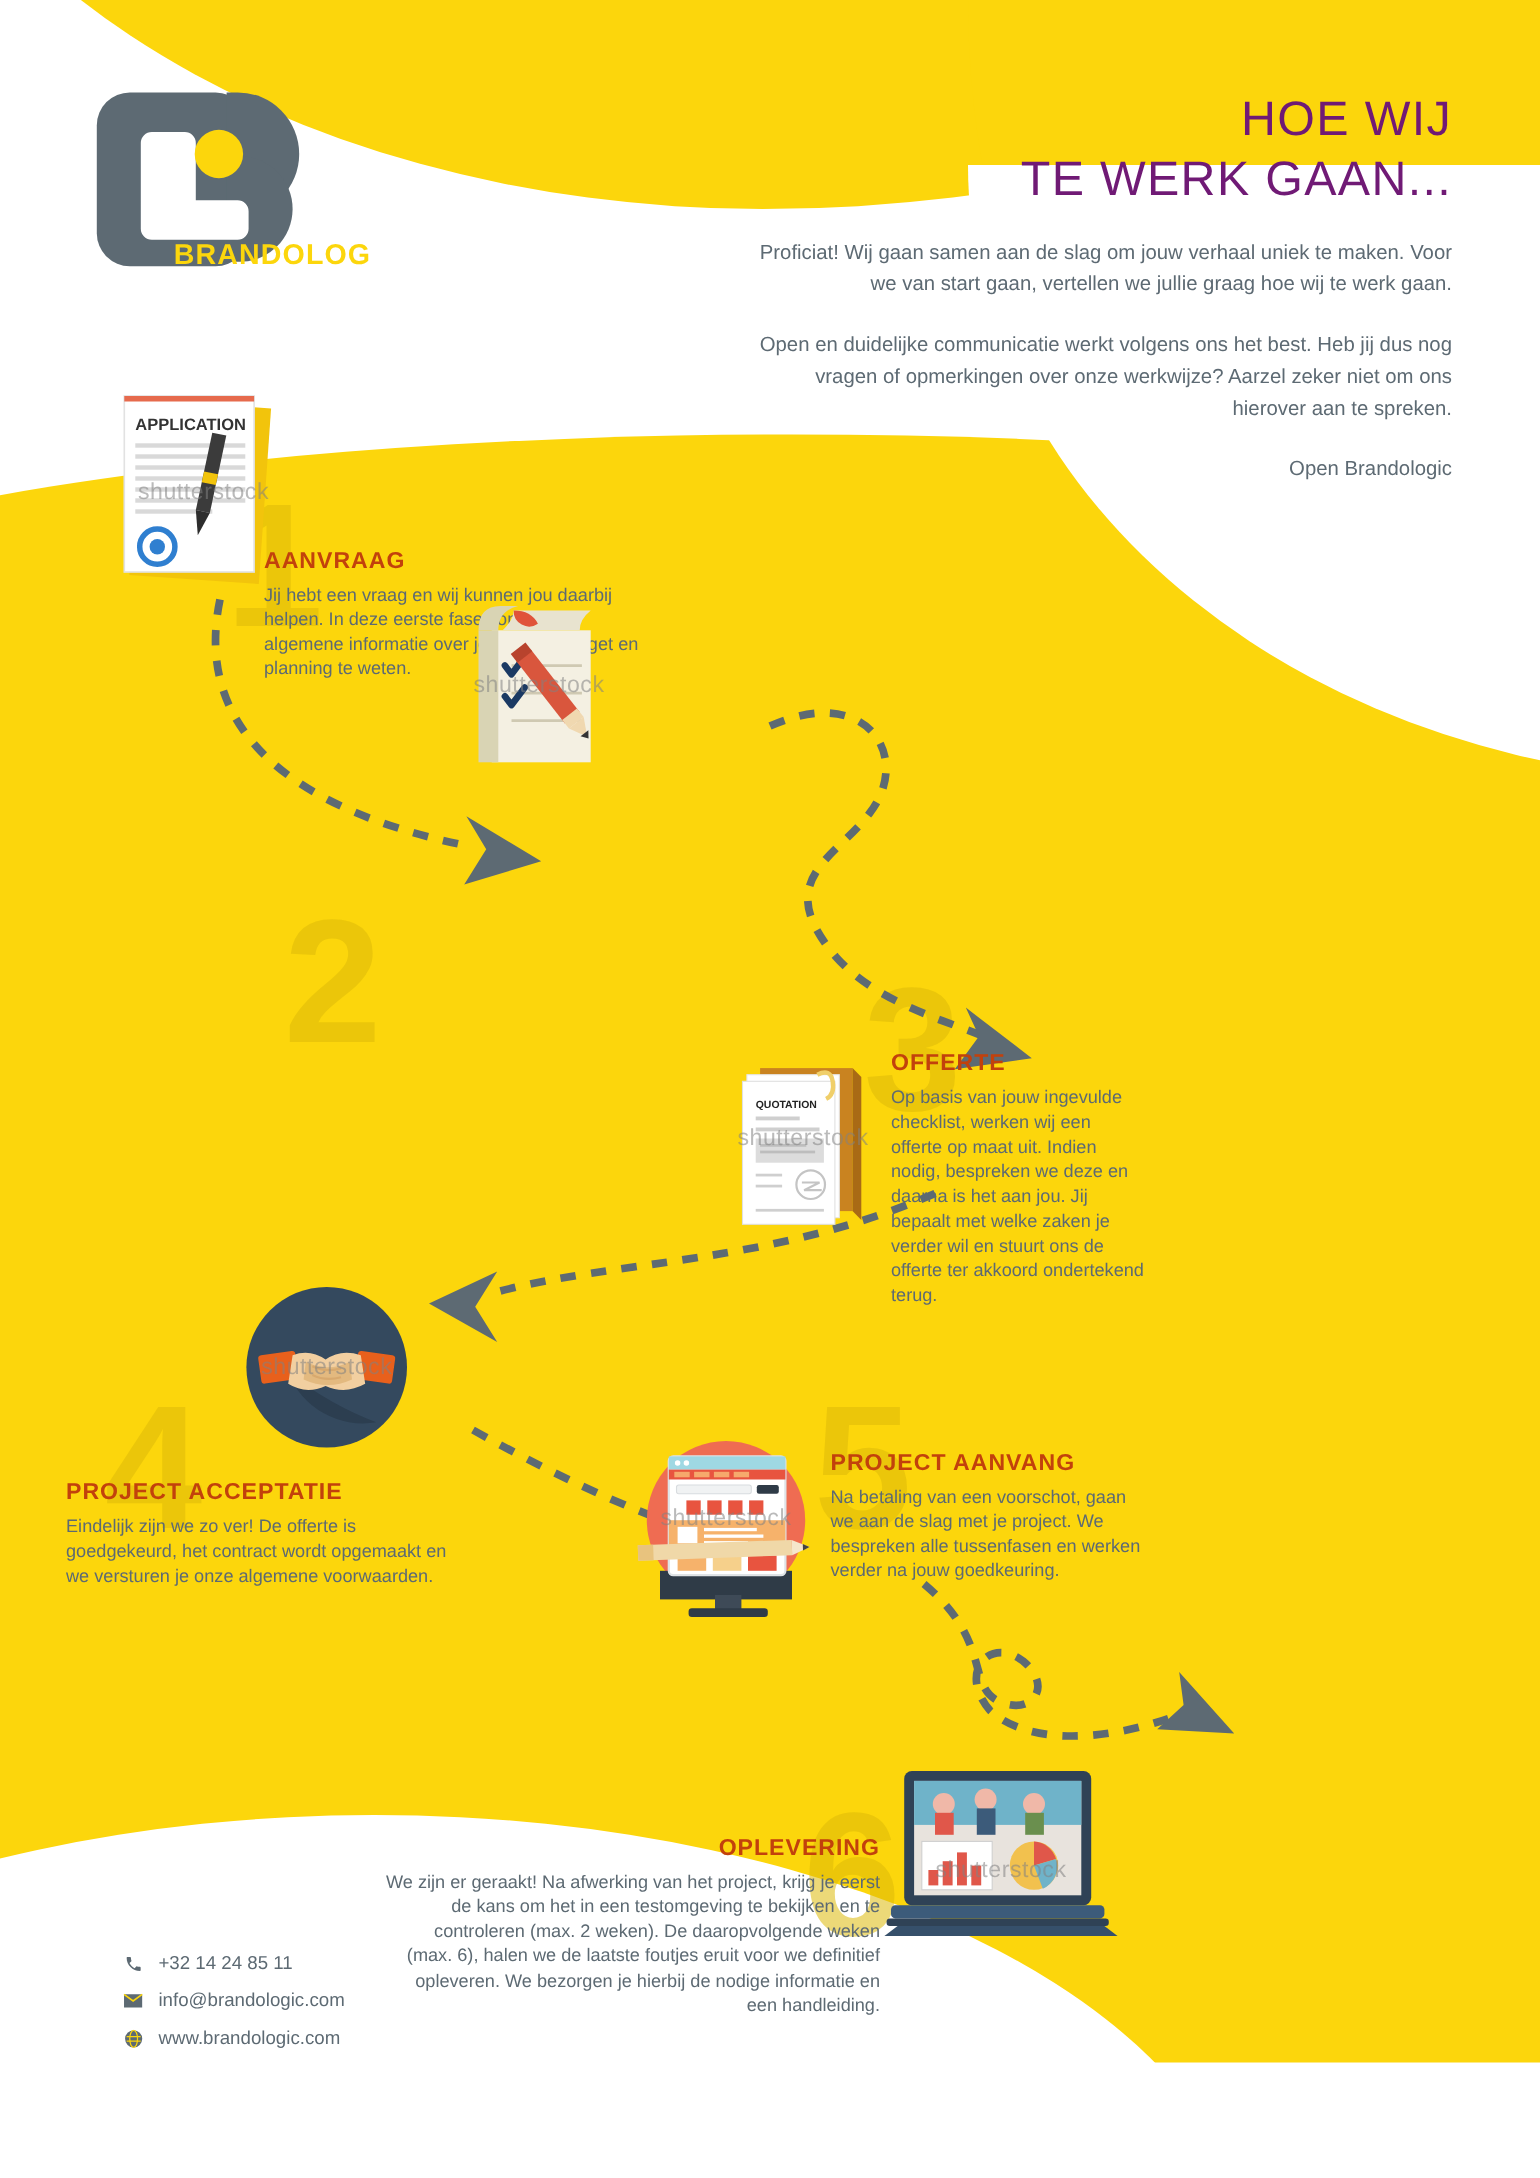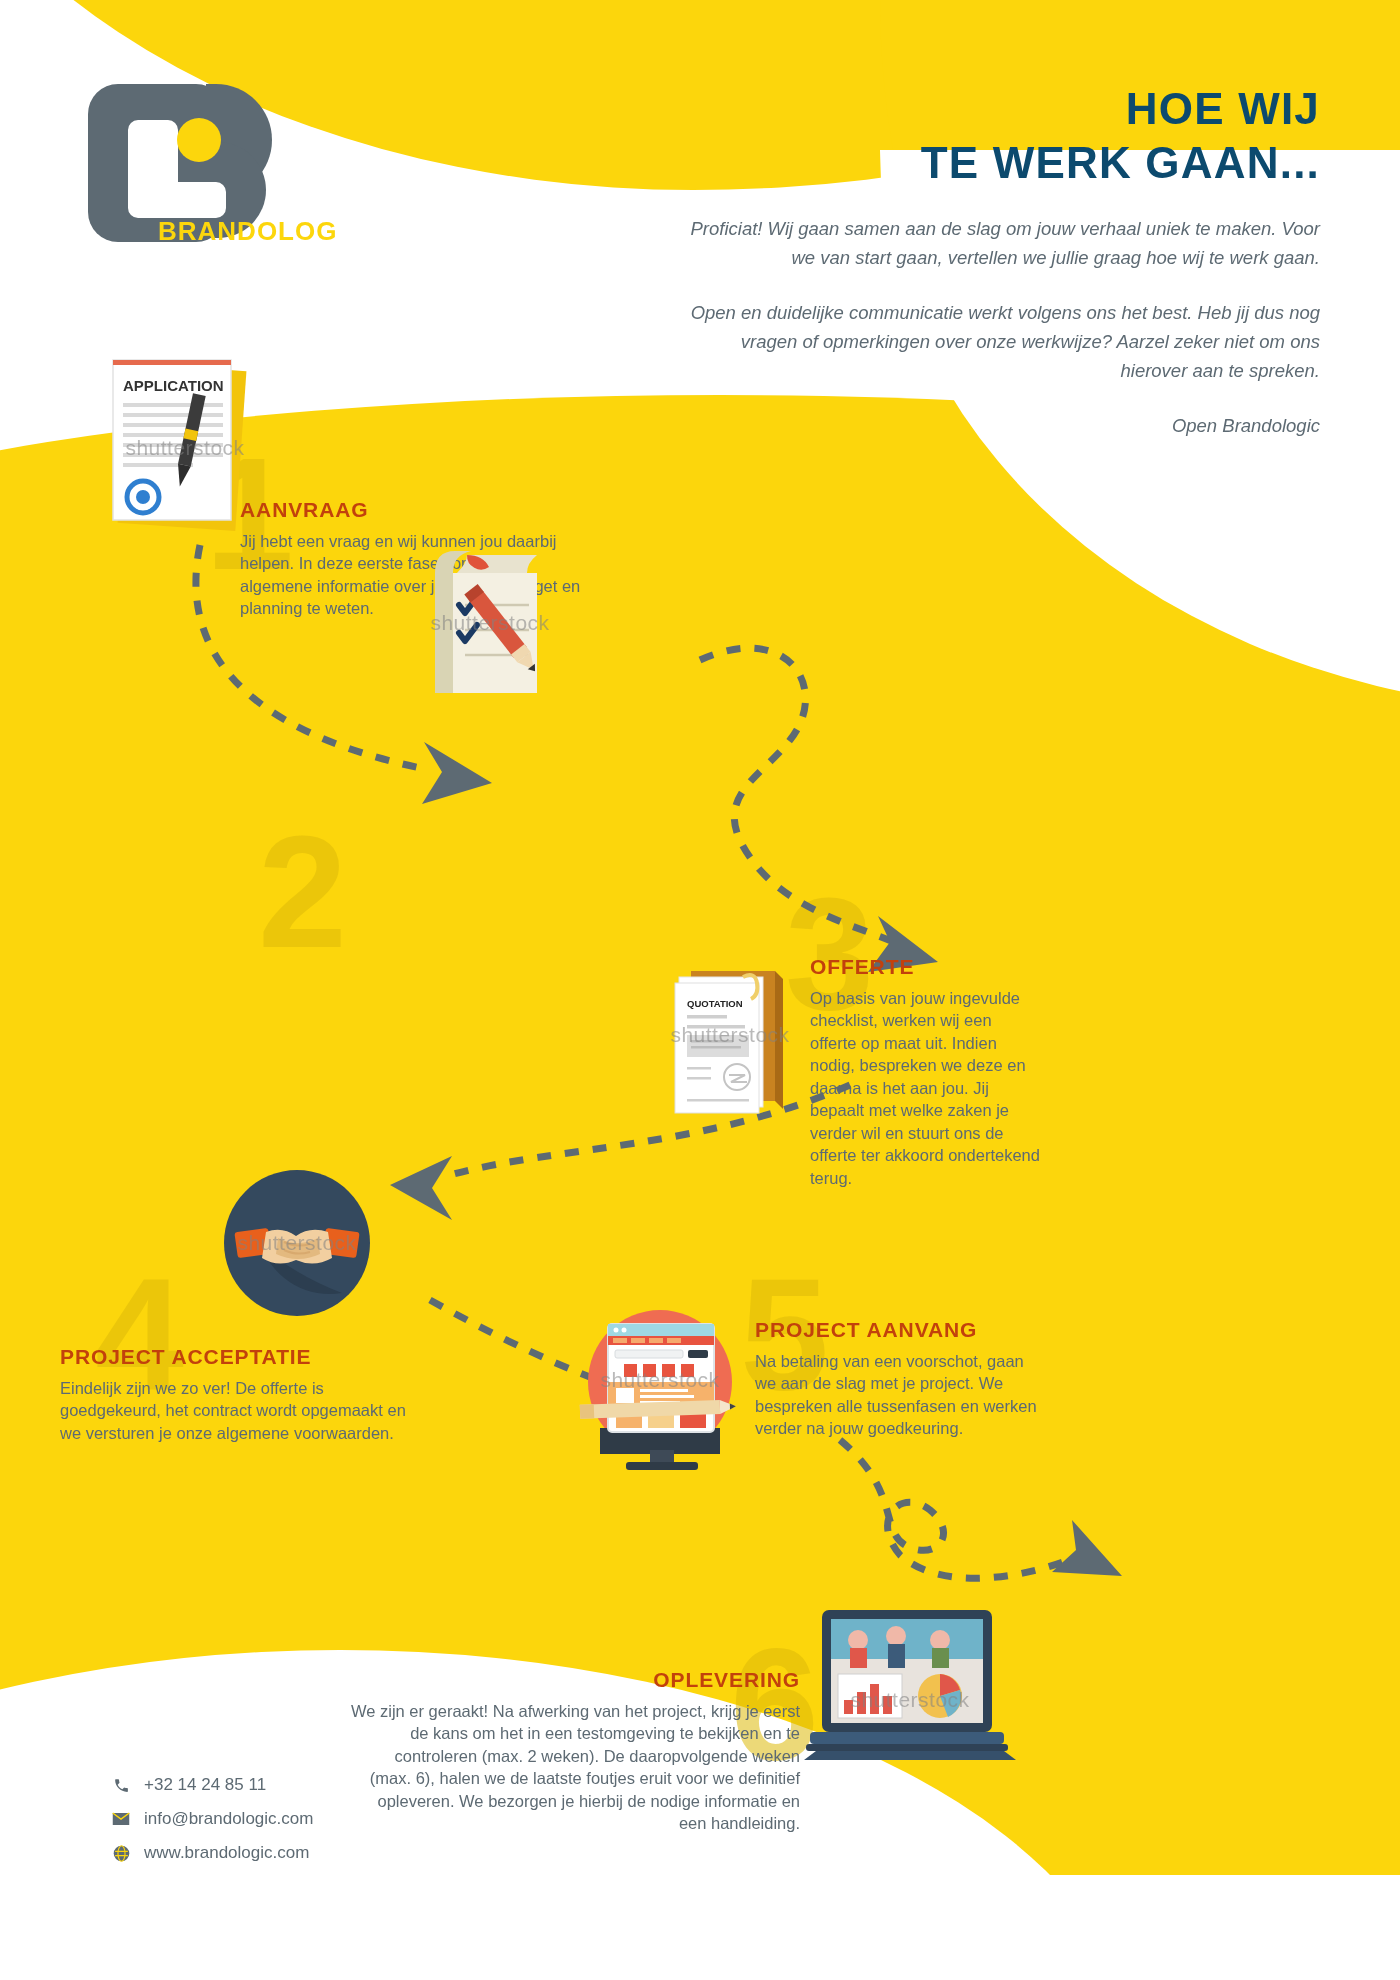--- a/index.html
+++ b/index.html
@@ -62,33 +62,32 @@
   
   .logo-wrap {
     position: absolute; left: 86px; top: 82px;
     width: 250px; height: 170px; z-index: 10;
   }
   .headline {
     position: absolute; right: 80px; top: 82px;
     width: 640px; text-align: right; z-index: 10;
   }
   .headline h1 {
-    color: #0c4a6e;
+    color: #701a75;
     font-size: 44px;
-    font-weight: bold;
+    font-weight: normal;
     letter-spacing: 1.2px;
     line-height: 1.22;
     text-transform: uppercase;
   }
   .headline p {
     color: #5d6a73;
     font-size: 18.5px;
     line-height: 1.56;
     margin-top: 26px;
-    font-style: italic;
   }
   .headline p.sign { margin-top: 26px; }
 
   
   .step { position: absolute; z-index: 12; }
   .step h2 {
     color: #c2410c;
     font-size: 21px;
     font-weight: bold;
     letter-spacing: 0.9px;

